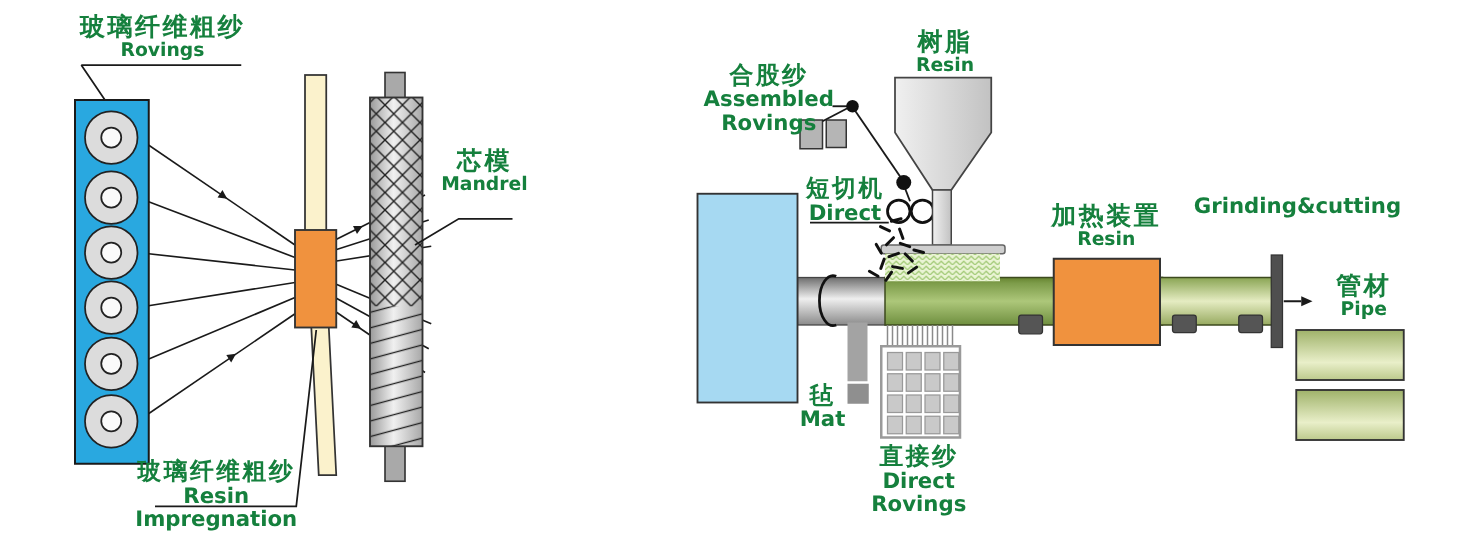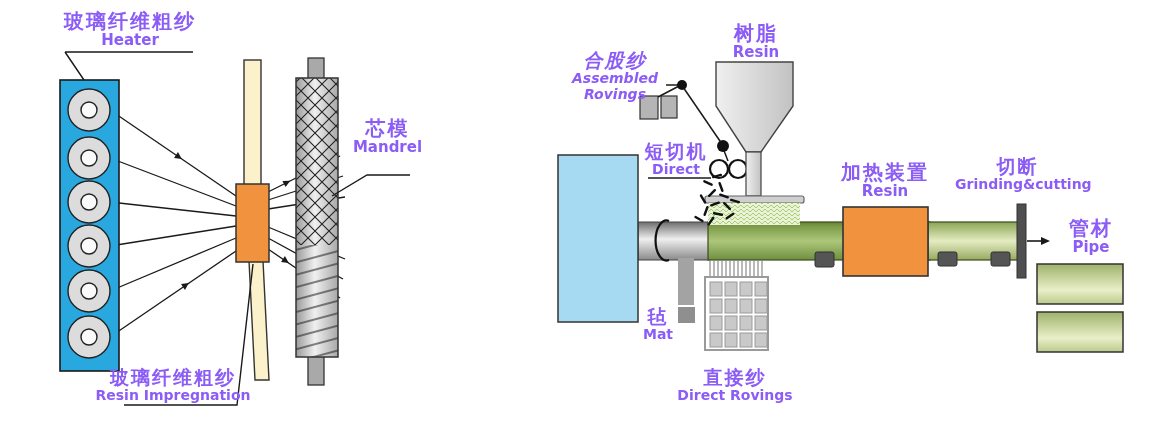--- a/index.html
+++ b/index.html
@@ -1,25 +1,25 @@
 <!DOCTYPE html>
 <html><head>
 <meta charset="utf-8">
 <style>
   html,body{margin:0;padding:0;background:#ffffff;}
   .canvas{
     position:relative;width:1166px;height:440px;background:#ffffff;overflow:hidden;
     font-family:"DejaVu Sans","Liberation Sans",sans-serif;color:#1a1a1a;
   }
   .layer{position:absolute;left:0;top:0;}
-  .lbl{position:absolute;text-align:center;line-height:1.12;color:#8b5cf6;}
+  .lbl{position:absolute;text-align:center;line-height:1.12;color:#15803d;}
   .lbl .zh{display:block;font-size:20px;font-weight:600;letter-spacing:2px;}
   .lbl .en{display:block;font-size:15px;font-weight:600;}
   .lbl.small .zh{font-size:19px;}
-  .lbl.small .en{font-size:14px;}
+  .lbl.small .en{font-size:17px;}
 </style>
 </head>
 <body>
 
 <div class="canvas">
 
   <svg class="layer" width="1166" height="440" viewBox="0 0 1166 440">
     <defs>
       <linearGradient id="metalH" x1="0" y1="0" x2="1" y2="0">
         <stop offset="0" stop-color="#9a9a9a"></stop>
@@ -233,64 +233,63 @@
     <polygon points="1041,237 1050,241 1041,245" fill="#1a1a1a"></polygon>
 
     <g>
       <rect x="1037" y="264" width="86" height="40" fill="url(#pipeCylV)" stroke="#333" stroke-width="1.5"></rect>
       <rect x="1037" y="312" width="86" height="40" fill="url(#pipeCylV)" stroke="#333" stroke-width="1.5"></rect>
     </g>
   </svg>
 
   <div class="lbl" style="left:55px;top:10px;width:150px;">
     <span class="zh">玻璃纤维粗纱</span>
-    <span class="en">Heater</span>
+    <span class="en">Rovings</span>
   </div>
 
   <div class="lbl" style="left:335px;top:117px;width:105px;">
     <span class="zh">芯模</span>
     <span class="en">Mandrel</span>
   </div>
 
   <div class="lbl small" style="left:88px;top:367px;width:170px;">
     <span class="zh">玻璃纤维粗纱</span>
     <span class="en">Resin Impregnation</span>
   </div>
 
-  <div class="lbl small" style="left:555px;top:50px;width:120px;font-style:italic;">
+  <div class="lbl small" style="left:555px;top:50px;width:120px;">
     <span class="zh">合股纱</span>
     <span class="en">Assembled Rovings</span>
   </div>
 
   <div class="lbl" style="left:711px;top:22px;width:90px;">
     <span class="zh">树脂</span>
     <span class="en">Resin</span>
   </div>
 
   <div class="lbl small" style="left:630px;top:141px;width:92px;text-align:center;">
     <span class="zh">短切机</span>
     <span class="en">Direct</span>
   </div>
 
   <div class="lbl" style="left:835px;top:161px;width:100px;">
     <span class="zh">加热装置</span>
     <span class="en">Resin</span>
   </div>
 
   <div class="lbl small" style="left:955px;top:156px;width:125px;">
-    <span class="zh">切断</span>
     <span class="en">Grinding&amp;cutting</span>
   </div>
 
   <div class="lbl small" style="left:638px;top:306px;width:40px;">
     <span class="zh">毡</span>
     <span class="en">Mat</span>
   </div>
 
-  <div class="lbl small" style="left:675px;top:355px;width:120px;margin-top:12px;">
+  <div class="lbl small" style="left:675px;top:355px;width:120px;">
     <span class="zh">直接纱</span>
     <span class="en">Direct Rovings</span>
   </div>
 
   <div class="lbl" style="left:1055px;top:217px;width:72px;">
     <span class="zh">管材</span>
     <span class="en">Pipe</span>
   </div>
 
 </div>

